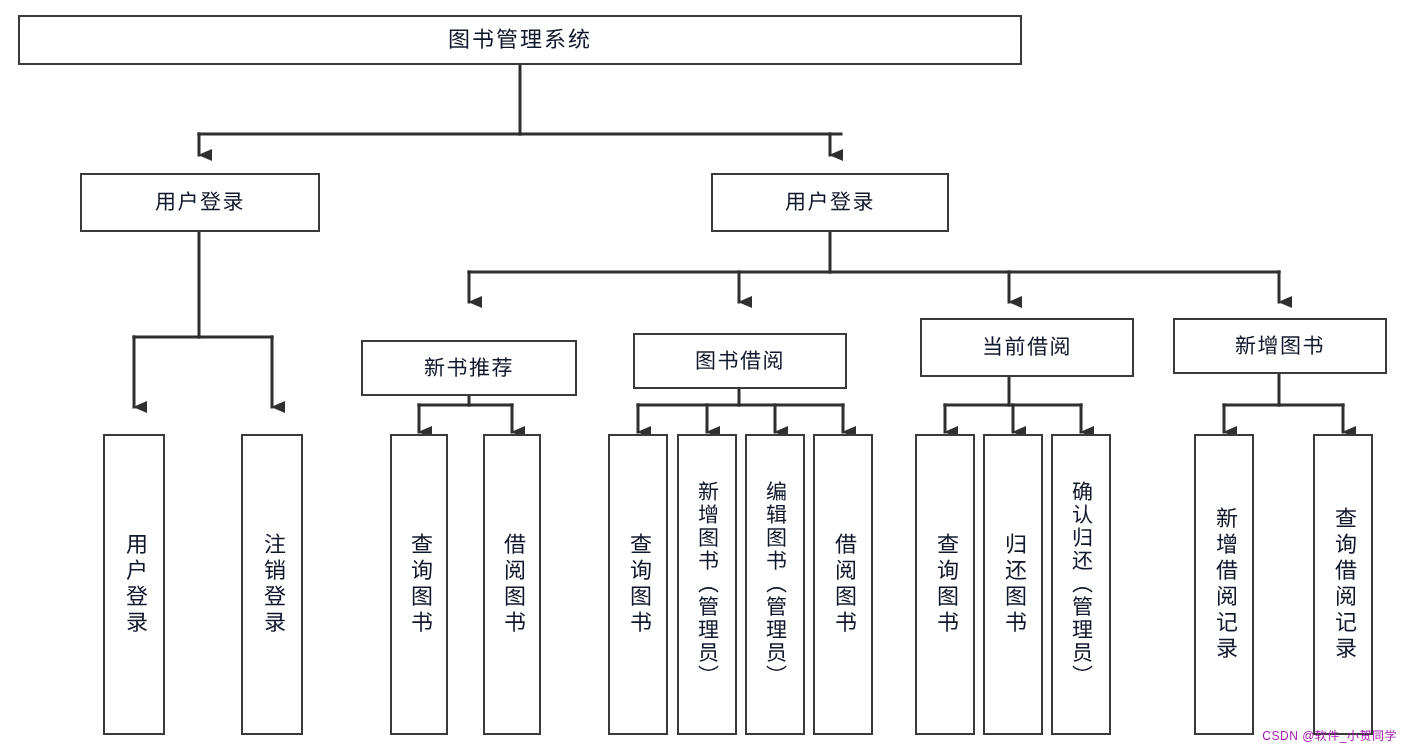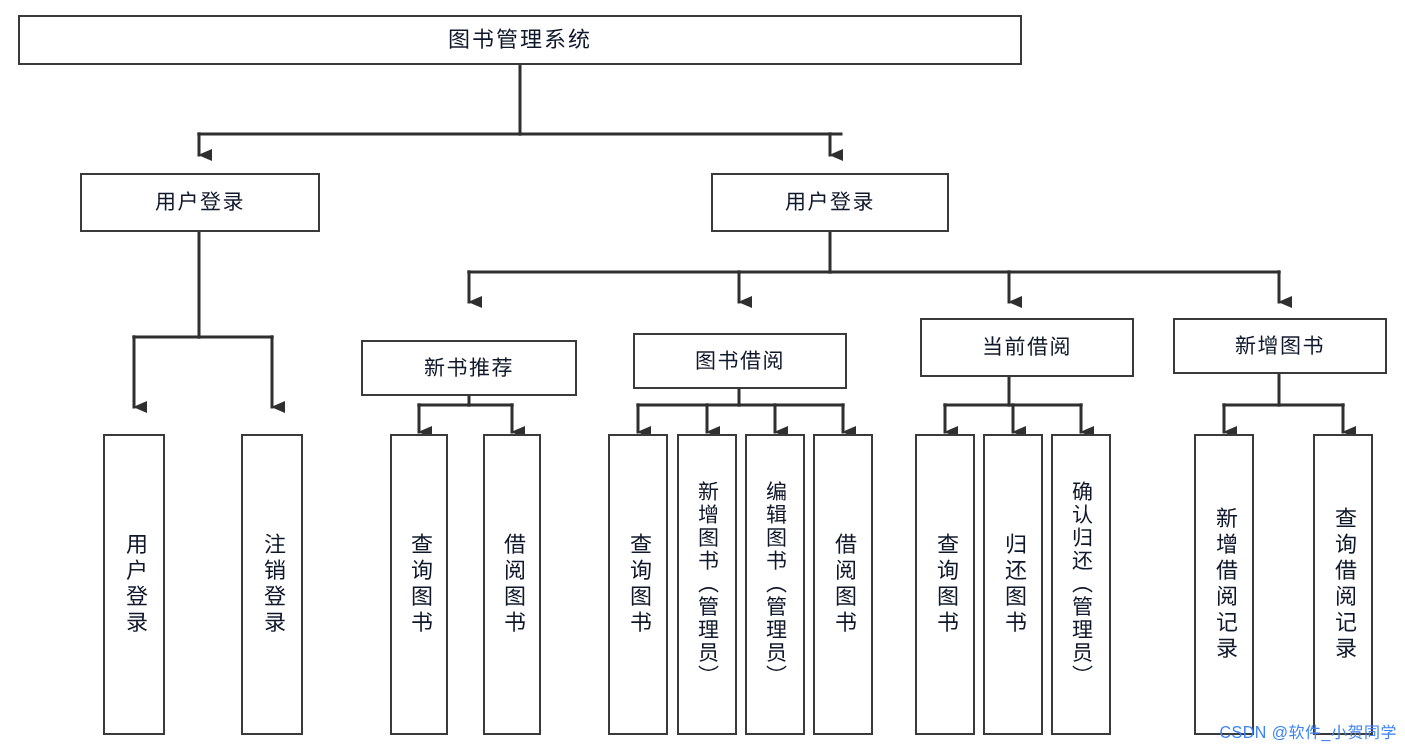--- a/index.html
+++ b/index.html
@@ -60,22 +60,22 @@
     line-height:1;
     max-height:100%;
   }
   .node.vert.tight .label{ letter-spacing:2px; font-size:21px; }
 
   
   #watermark{
     position:absolute;
     right:8px;
     bottom:4px;
-    font-size:16px;
-    color:#3b82f6;
+    font-size:12px;
+    color:#a21caf;
     letter-spacing:0.5px;
     white-space:nowrap;
     user-select:none;
   }
 </style>
 </head>
 <body>
 
 <div id="canvas">
 

